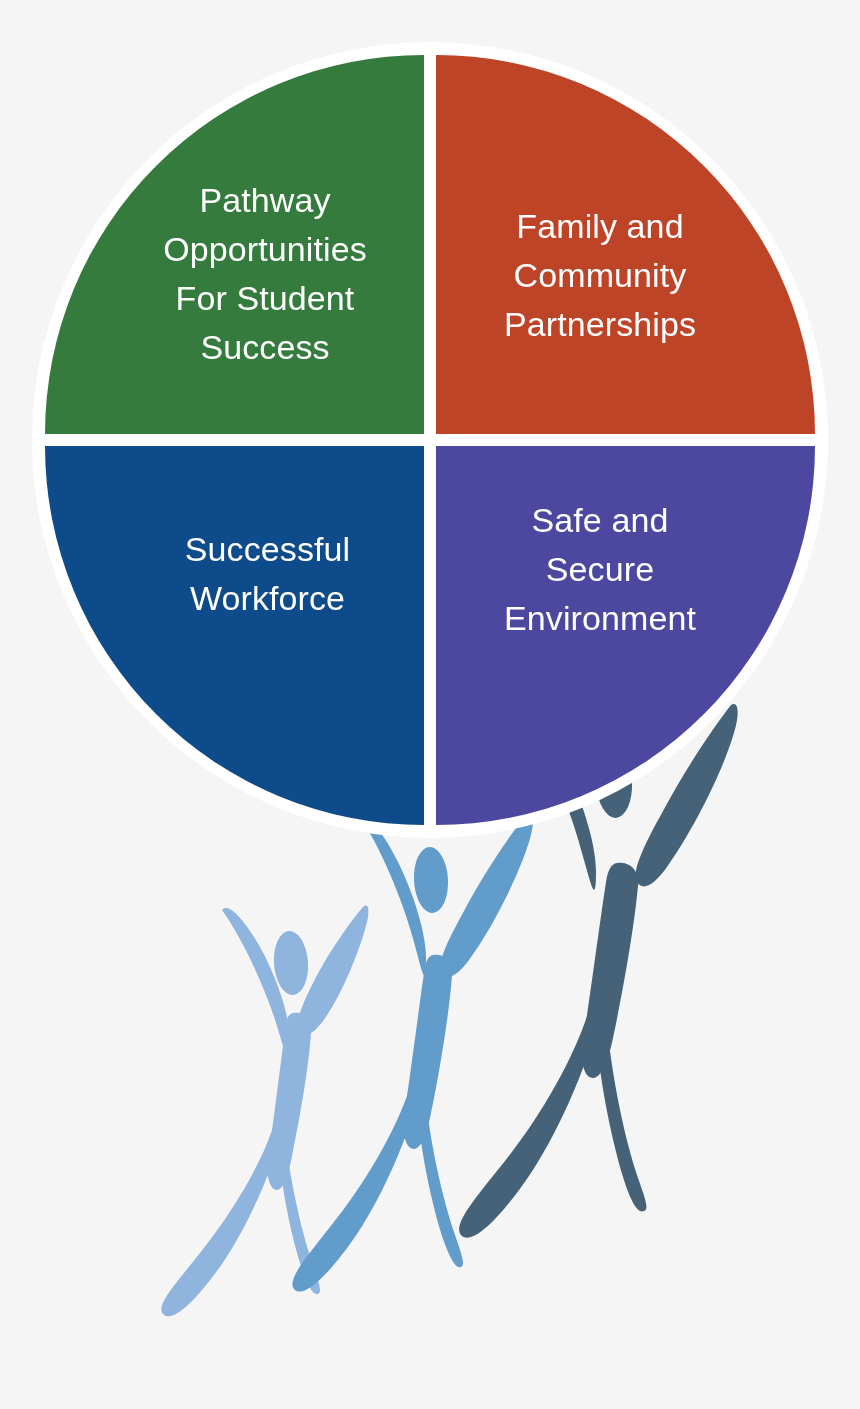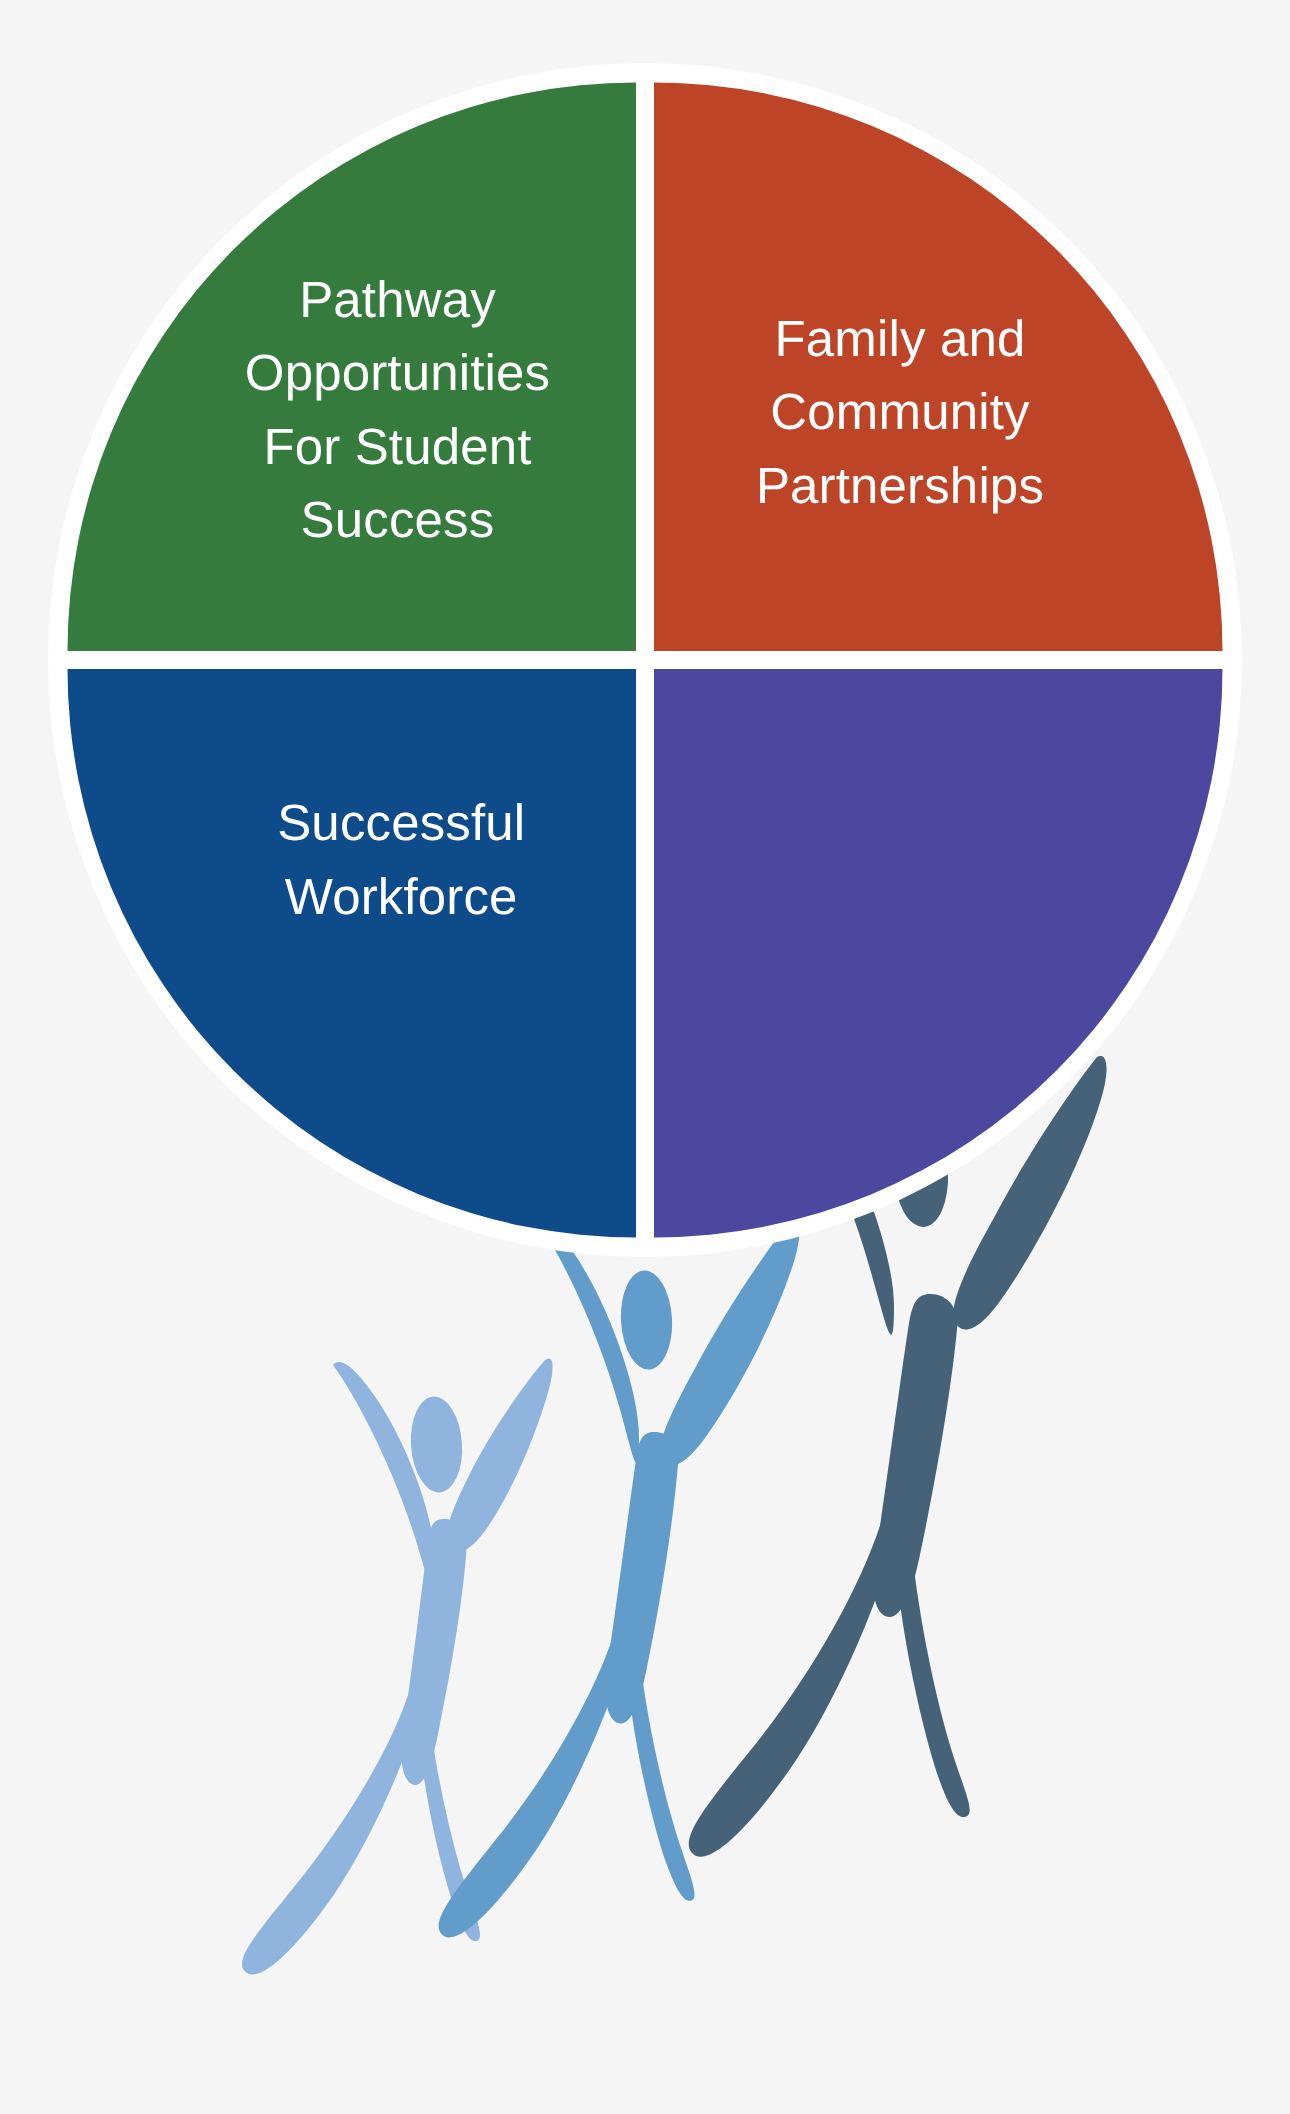--- a/index.html
+++ b/index.html
@@ -166,15 +166,18 @@
 For Student
 Success</div>
 
     <div class="quad-label" id="label-workforce" style="color: rgb(255, 255, 255);">Successful
 Workforce</div>
 
     <div class="quad-label" id="label-family" style="color: rgb(255, 255, 255);">Family and
 Community
 Partnerships</div>
 
+    <div class="quad-label" id="label-safe" style="color: rgb(255, 255, 255);">Safe and
+Secure
+Environment</div>
   </div>
 
 </div>
 
 </body></html>

